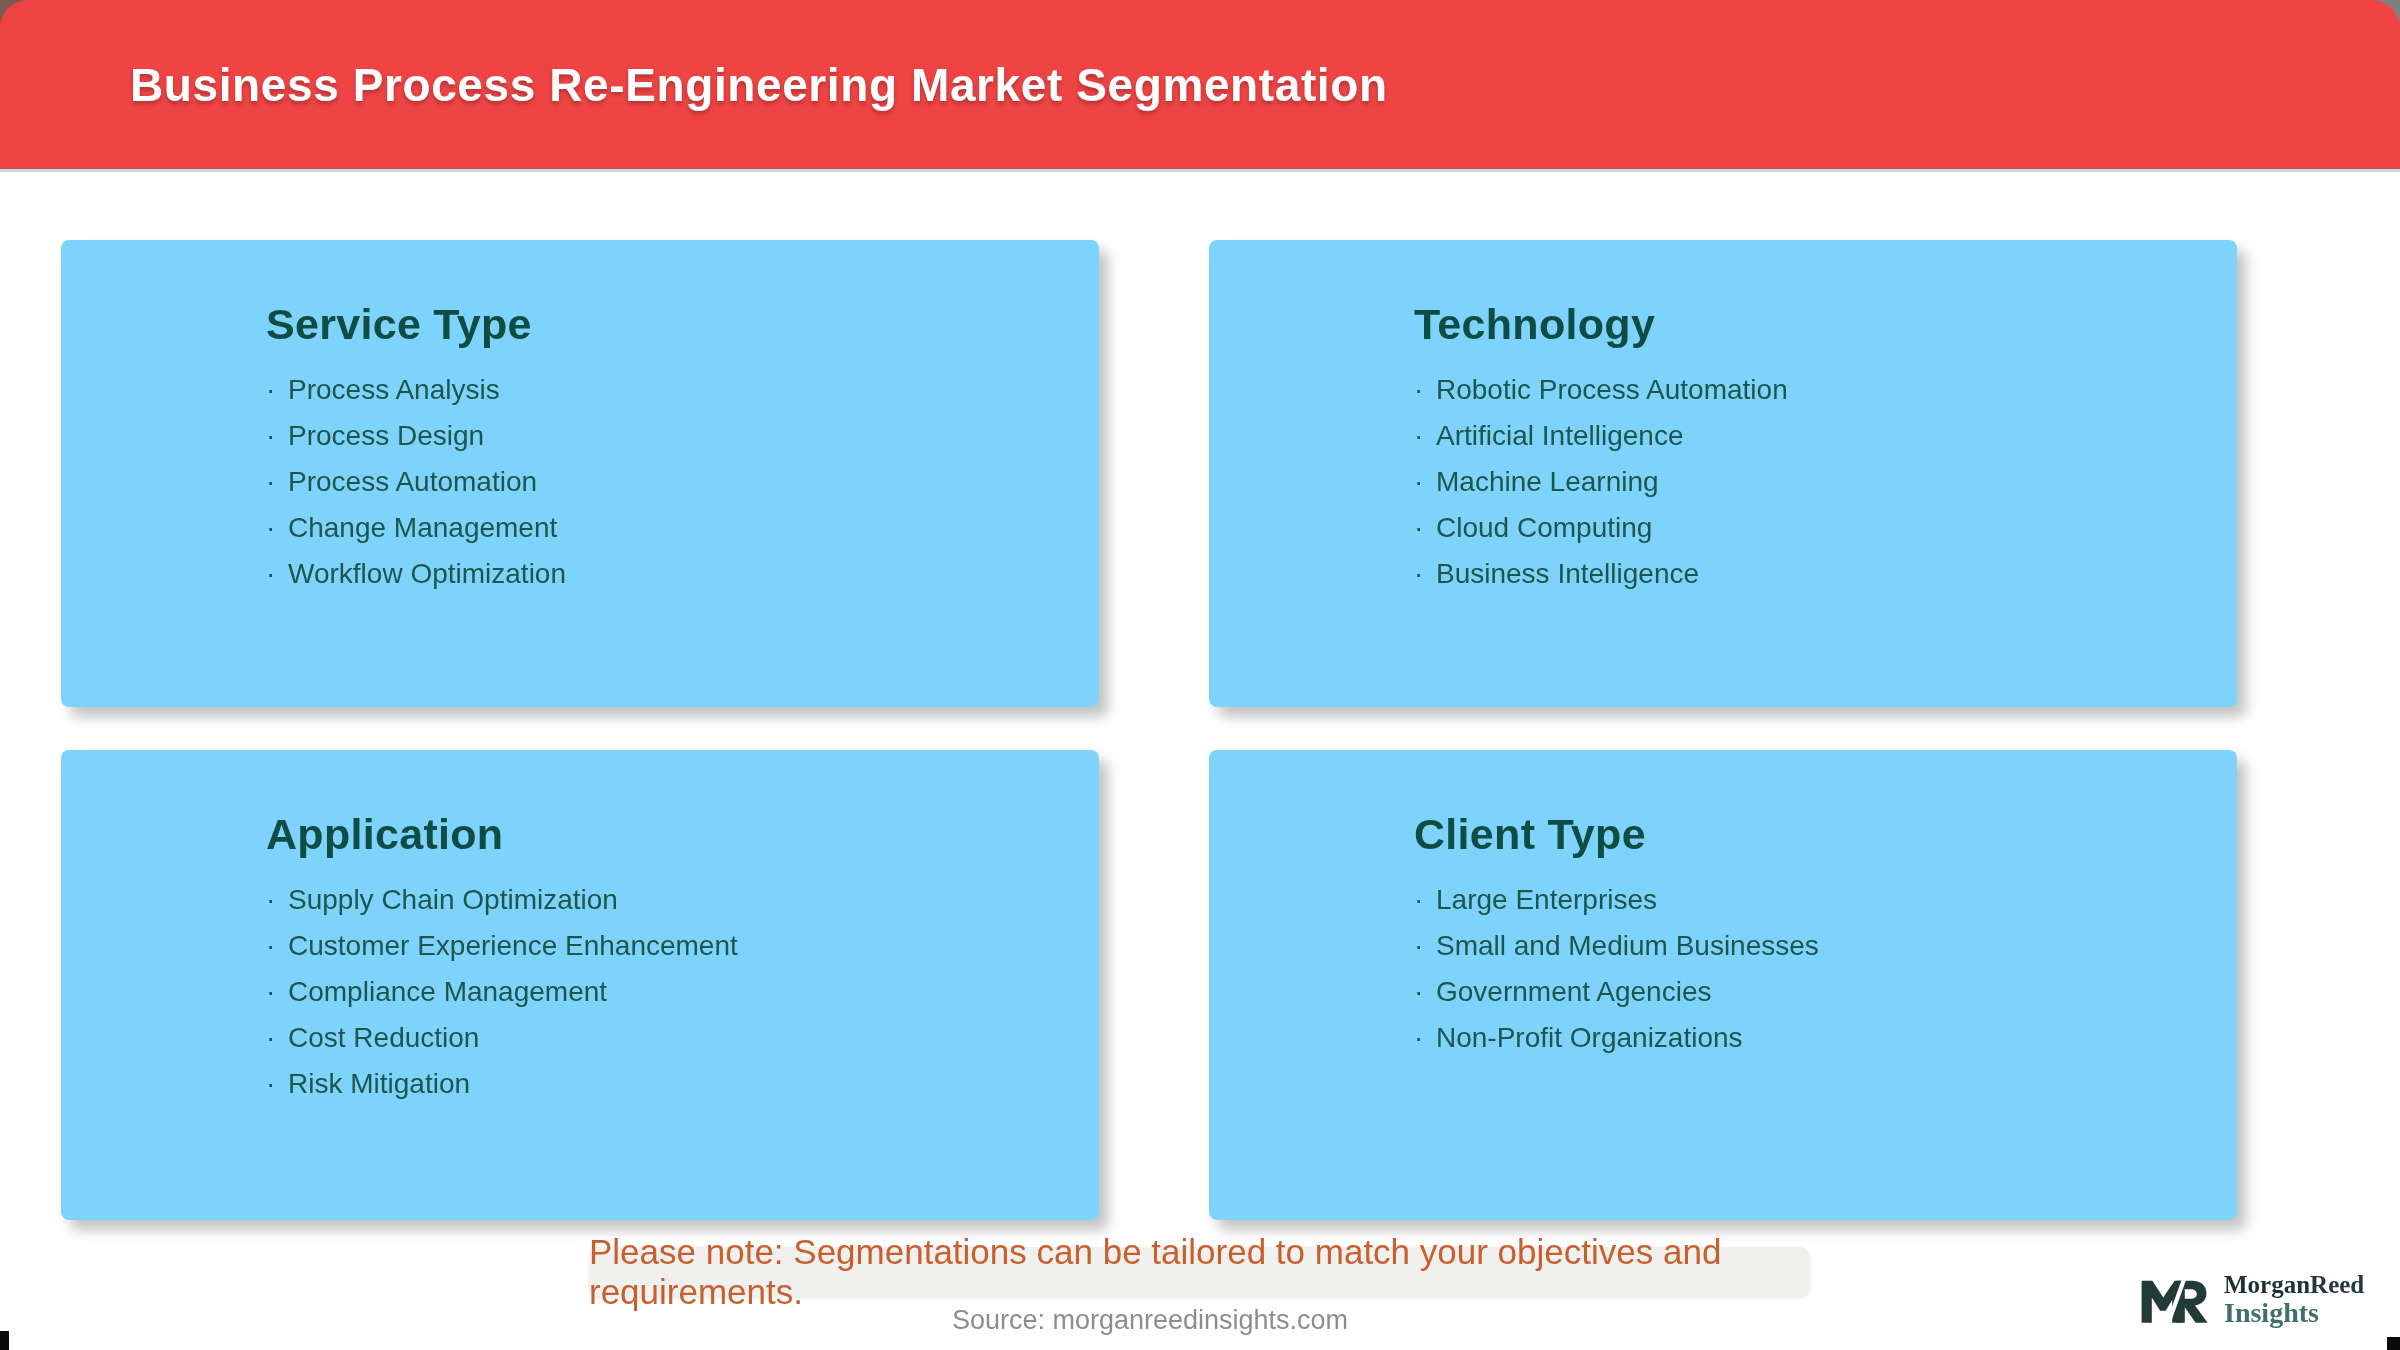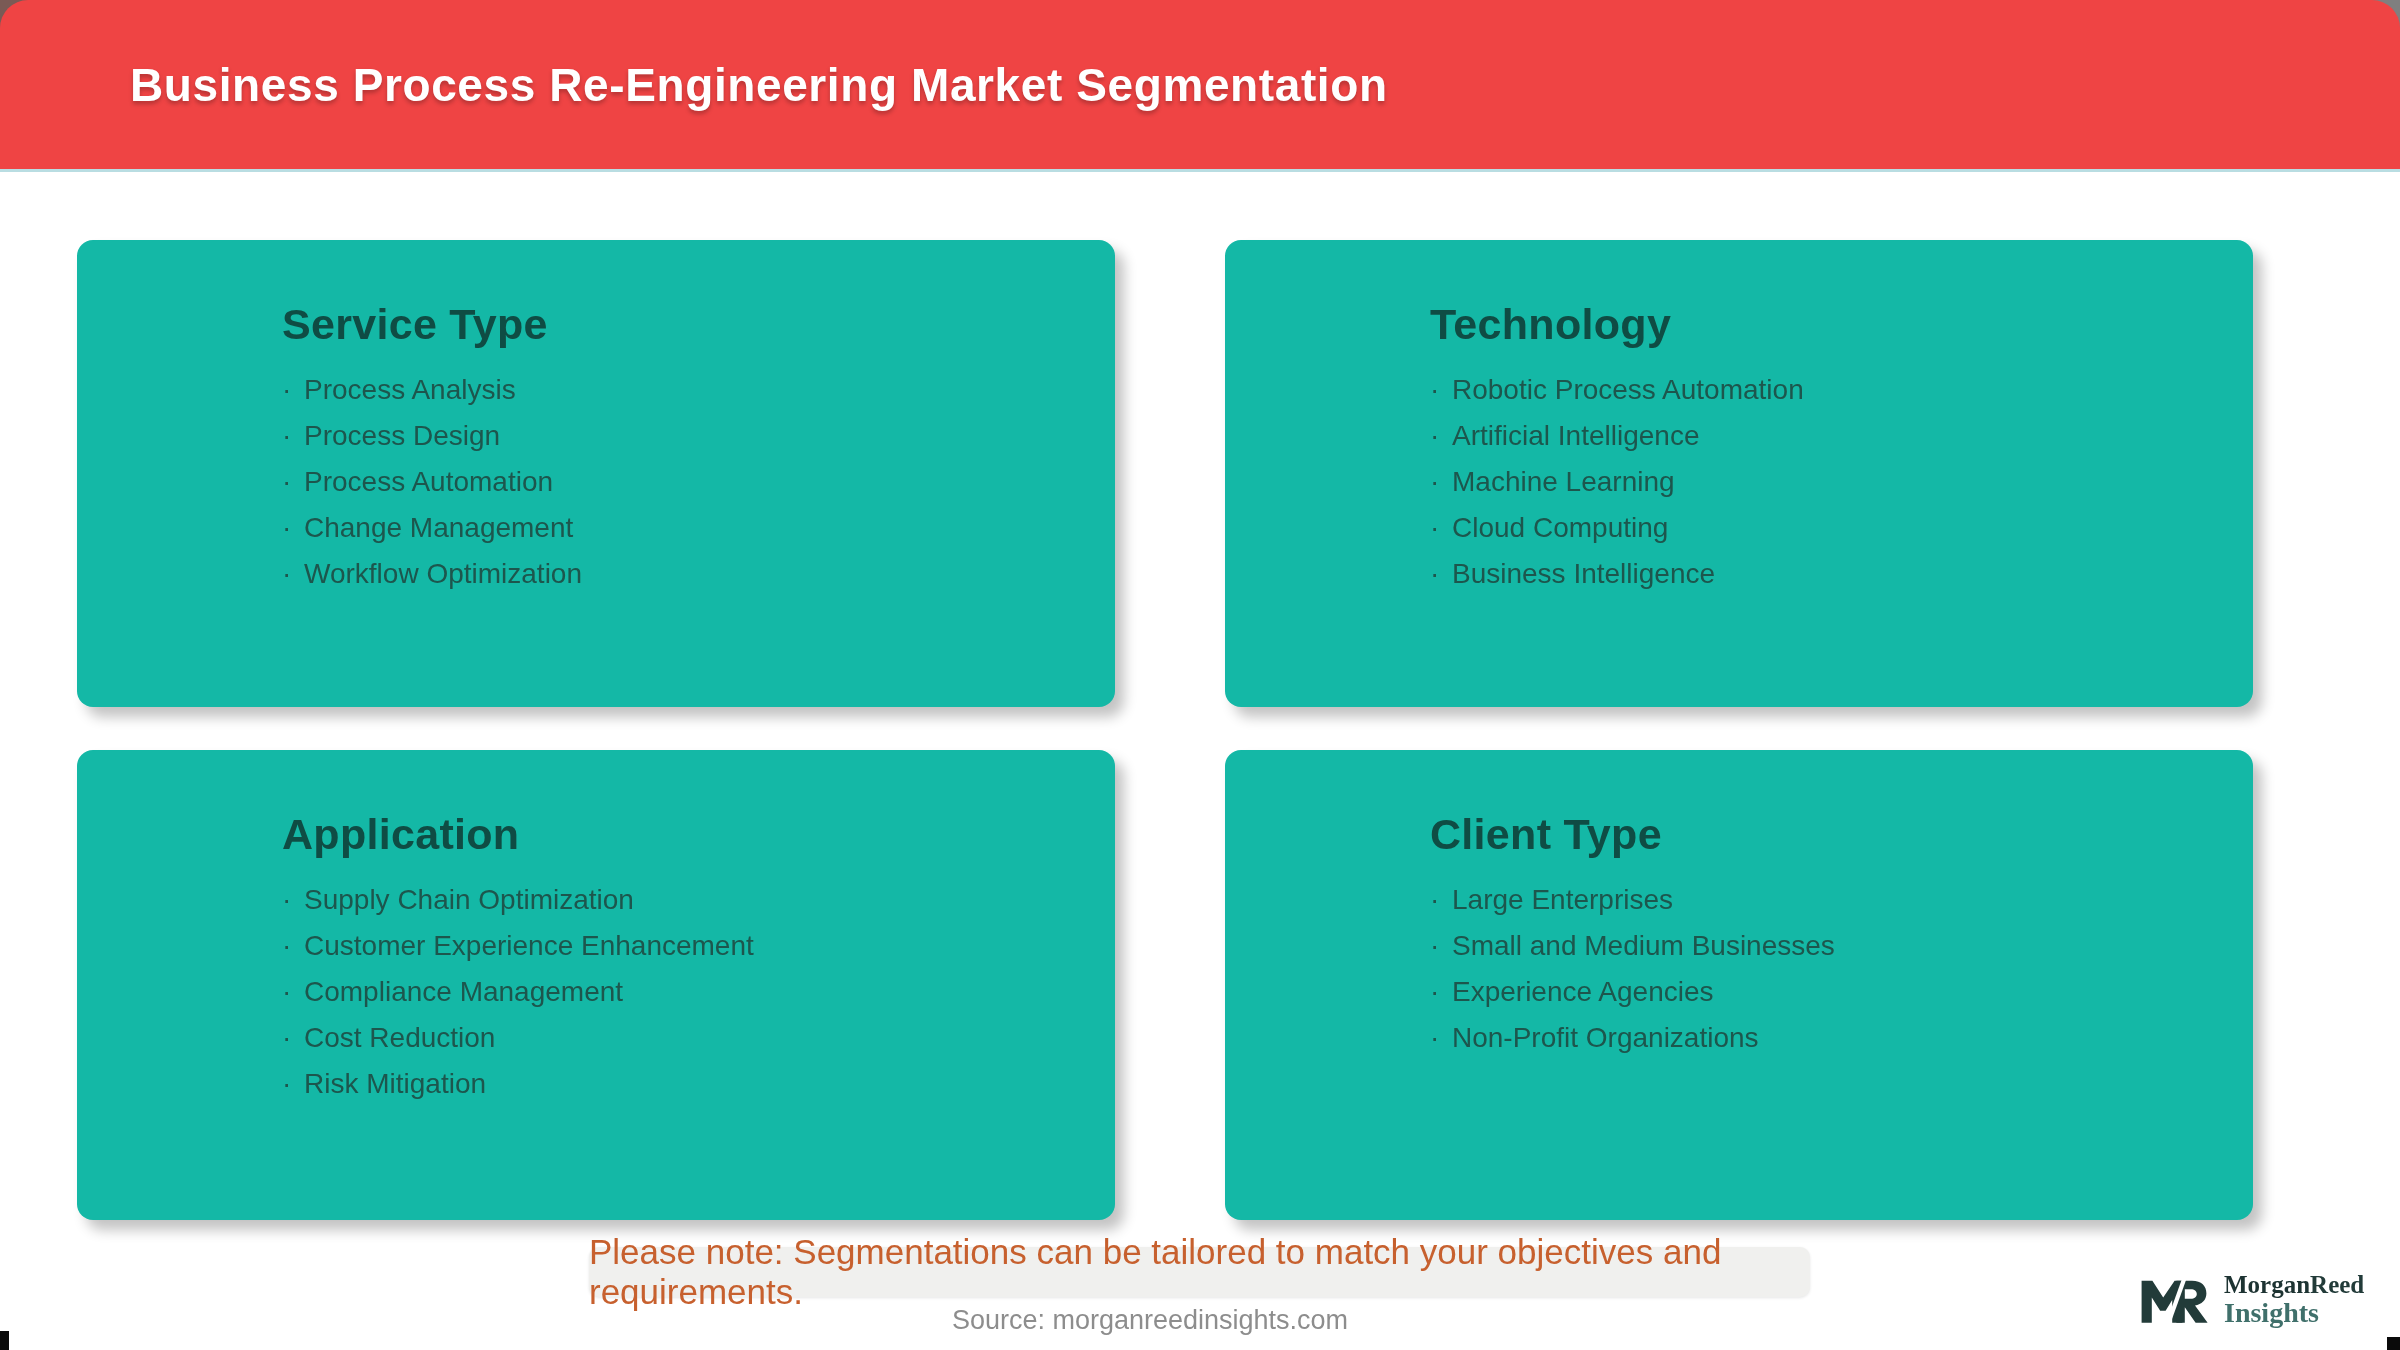--- a/index.html
+++ b/index.html
@@ -35,27 +35,26 @@
     color: #ffffff;
     font-size: 46px;
     font-weight: 700;
     letter-spacing: 0.6px;
     text-shadow: 0 3px 4px rgba(0,0,0,0.25);
   }
 
   
   .card {
     position: absolute;
-    background: #14b8a6;
-    border-radius: 16px;
+    background: #7dd3fc;
+    border-radius: 8px;
     box-shadow: 9px 10px 13px rgba(0,0,0,0.24);
     box-sizing: border-box;
     padding: 60px 50px 0 205px;
     z-index: 1;
-    margin-left: 16px;
   }
   #card-service     { left: 61px;   top: 240px; width: 1038px; height: 467px; }
   #card-technology  { left: 1209px; top: 240px; width: 1028px; height: 467px; }
   #card-application { left: 61px;   top: 750px; width: 1038px; height: 470px; }
   #card-client      { left: 1209px; top: 750px; width: 1028px; height: 470px; }
 
   .card h2 {
     margin: 0;
     font-size: 43px;
     font-weight: 700;
@@ -168,21 +167,21 @@
       <li><span class="bullet">·</span><span>Cost Reduction</span></li>
       <li><span class="bullet">·</span><span>Risk Mitigation</span></li>
     </ul>
   </div>
 
   <div id="card-client" class="card">
     <h2>Client Type</h2>
     <ul>
       <li><span class="bullet">·</span><span>Large Enterprises</span></li>
       <li><span class="bullet">·</span><span>Small and Medium Businesses</span></li>
-      <li><span class="bullet">·</span><span>Experience Agencies</span></li>
+      <li><span class="bullet">·</span><span>Government Agencies</span></li>
       <li><span class="bullet">·</span><span>Non-Profit Organizations</span></li>
     </ul>
   </div>
 
   <div id="note-bar">
     <span class="note-text">Please note: Segmentations can be tailored to match your objectives and requirements.</span>
   </div>
 
   <div id="source-line">Source: morganreedinsights.com</div>
 

